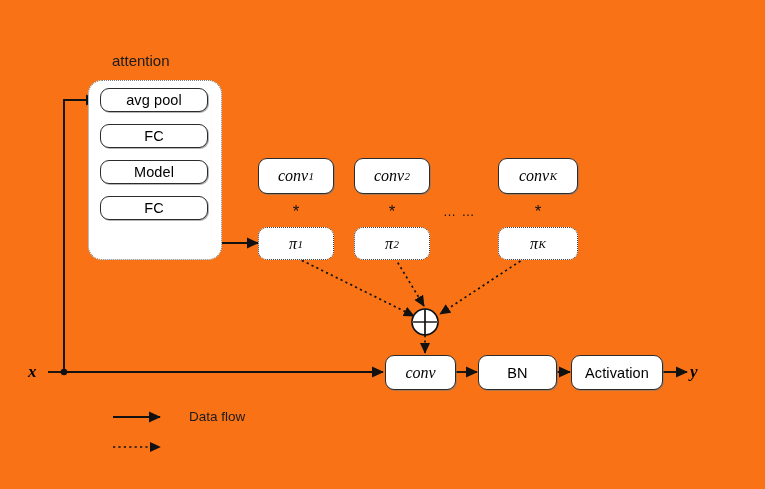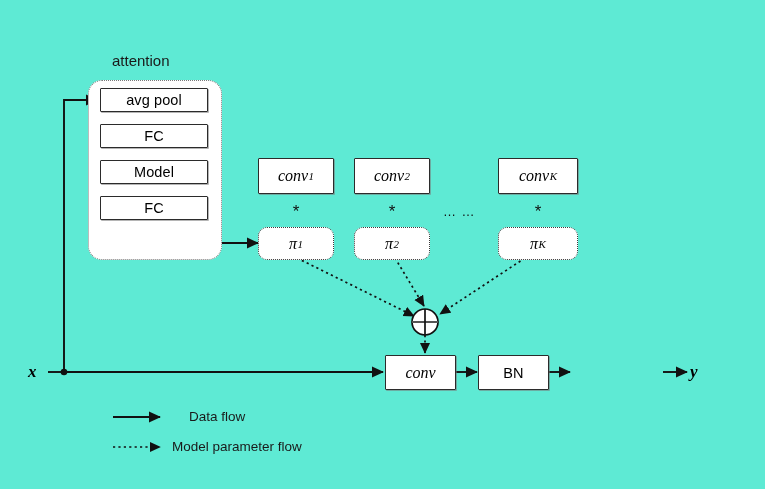--- a/index.html
+++ b/index.html
@@ -4,21 +4,21 @@
 <style>
   html, body {
     margin: 0;
     padding: 0;
     background: #ffffff;
   }
   #canvas {
     position: relative;
     width: 765px;
     height: 489px;
-    background: #5eead4;
+    background: #f97316;
     font-family: "Liberation Sans", sans-serif;
     overflow: hidden;
   }
   svg.layer {
     position: absolute;
     left: 0;
     top: 0;
     width: 765px;
     height: 489px;
     pointer-events: none;
@@ -28,21 +28,21 @@
     box-sizing: border-box;
     display: flex;
     align-items: center;
     justify-content: center;
     background: #ffffff;
     color: #000000;
     white-space: nowrap;
   }
   .solid-box {
     border: 1.4px solid #2b2b2b;
-    border-radius: 1px;
+    border-radius: 9px;
     box-shadow: 1px 1px 0 rgba(120,120,120,0.55);
   }
   .dotted-box {
     border: 1.7px dotted #3a3a3a;
     border-radius: 9px;
   }
   .attention-wrap {
     position: absolute;
     box-sizing: border-box;
     border: 1.6px dotted #7a7a7a;
@@ -196,22 +196,24 @@
   <div class="node dotted-box lbl-italic" style="left:498px; top:227px; width:80px; height:33px;">
     <span>π</span>
       <span class="sub">K</span>
   </div>
 
   <div class="io-var" style="left:28px; top:362px;">x</div>
 
   <div class="node solid-box lbl-italic" style="left:385px; top:355px; width:71px; height:35px;">
     <span>conv</span>
   </div>
-  <div class="node solid-box lbl-plain" style="left:478px; top:355px; width:71px; height:35px;">
+  <div class="node solid-box lbl-plain" style="left:478px; top:355px; width:79px; height:35px;">
     <span>BN</span>
   </div>
+  <div class="node solid-box lbl-plain" style="left:571px; top:355px; width:92px; height:35px;">
+    <span>Activation</span>
+  </div>
 
   <div class="io-var" style="left:690px; top:362px;">y</div>
 
   <div class="legend-text" style="left:172px; top:409px;margin-left:17px;">Data flow</div>
-  <div class="legend-text" style="left:172px; top:439px;">Model parameter flow</div>
 
 </div>
 
 </body></html>

